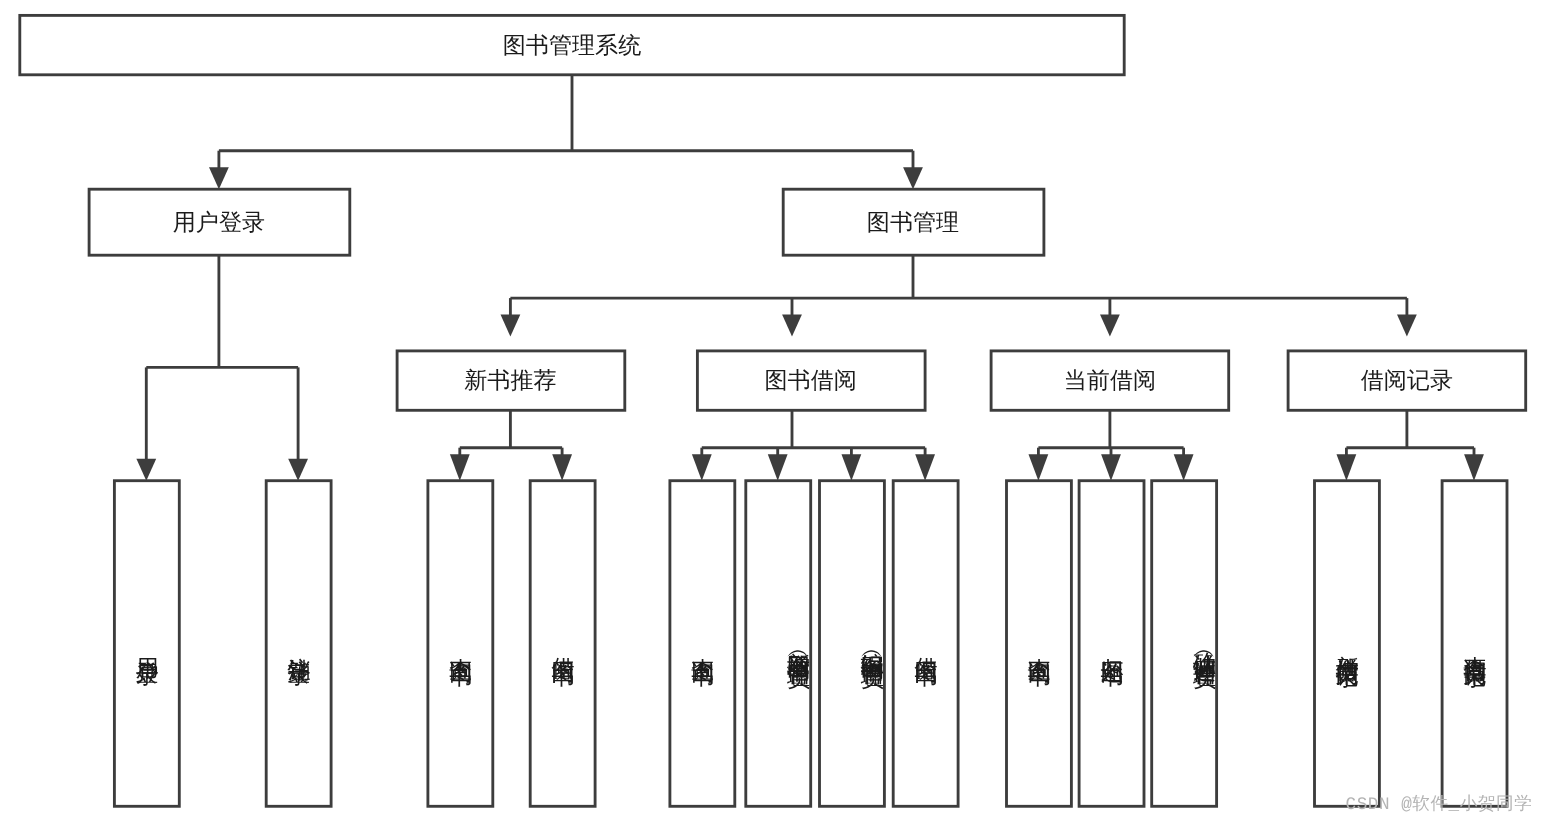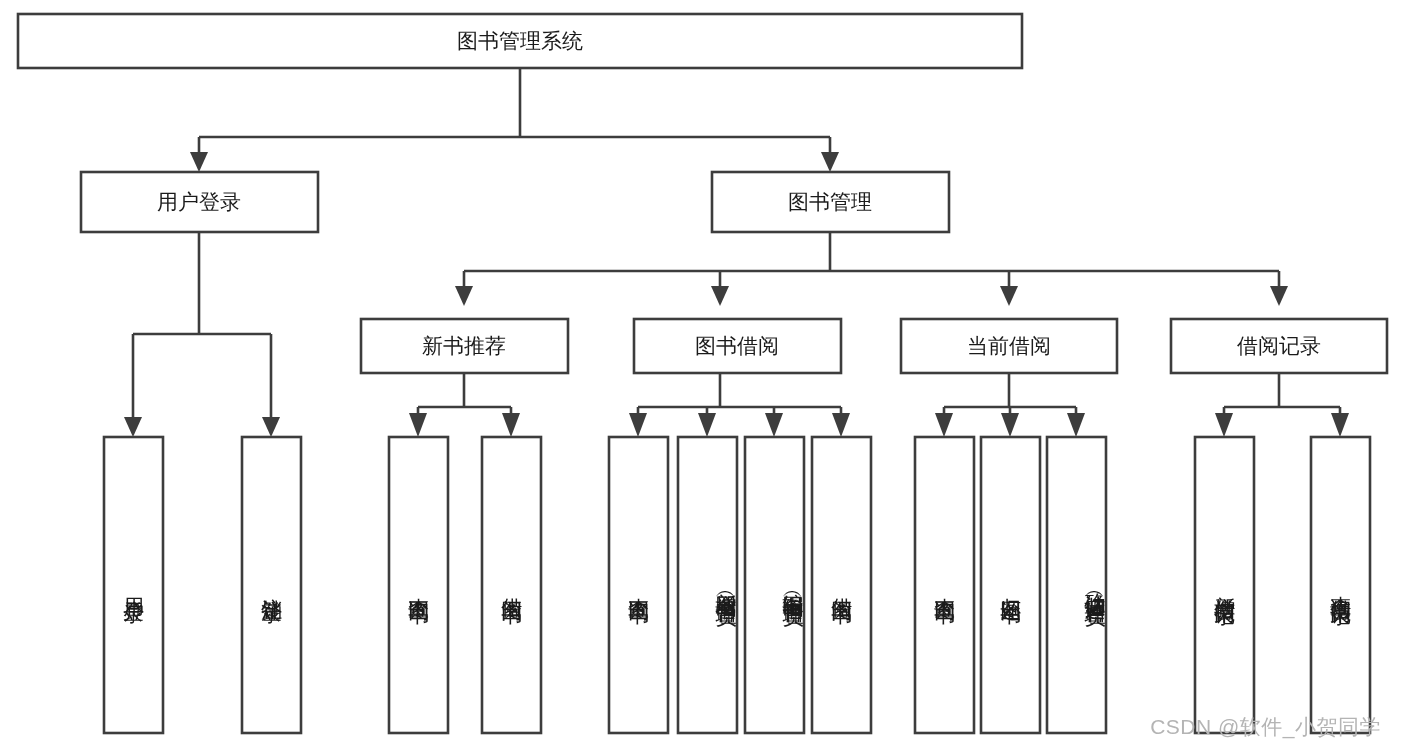--- a/index.html
+++ b/index.html
@@ -58,24 +58,24 @@
     font-family: "DejaVu Sans", "Liberation Sans", sans-serif;
     font-size: 21px;
     line-height: 1.08;
     color: #1b1b1b;
     letter-spacing: 2px;
     white-space: nowrap;
     pointer-events: none;
   }
   .watermark {
     position: absolute;
-    right: 24px;
+    right: 12px;
     bottom: 6px;
-    font-family: Liberation Sans, sans-serif;
-    font-size: 21px;
+    font-family: Liberation Mono, monospace;
+    font-size: 16px;
     color: #b4b4b4;
     letter-spacing: 0.5px;
     white-space: nowrap;
   }
 </style>
 </head>
 <body>
 
 <div id="diagram-root">
 

